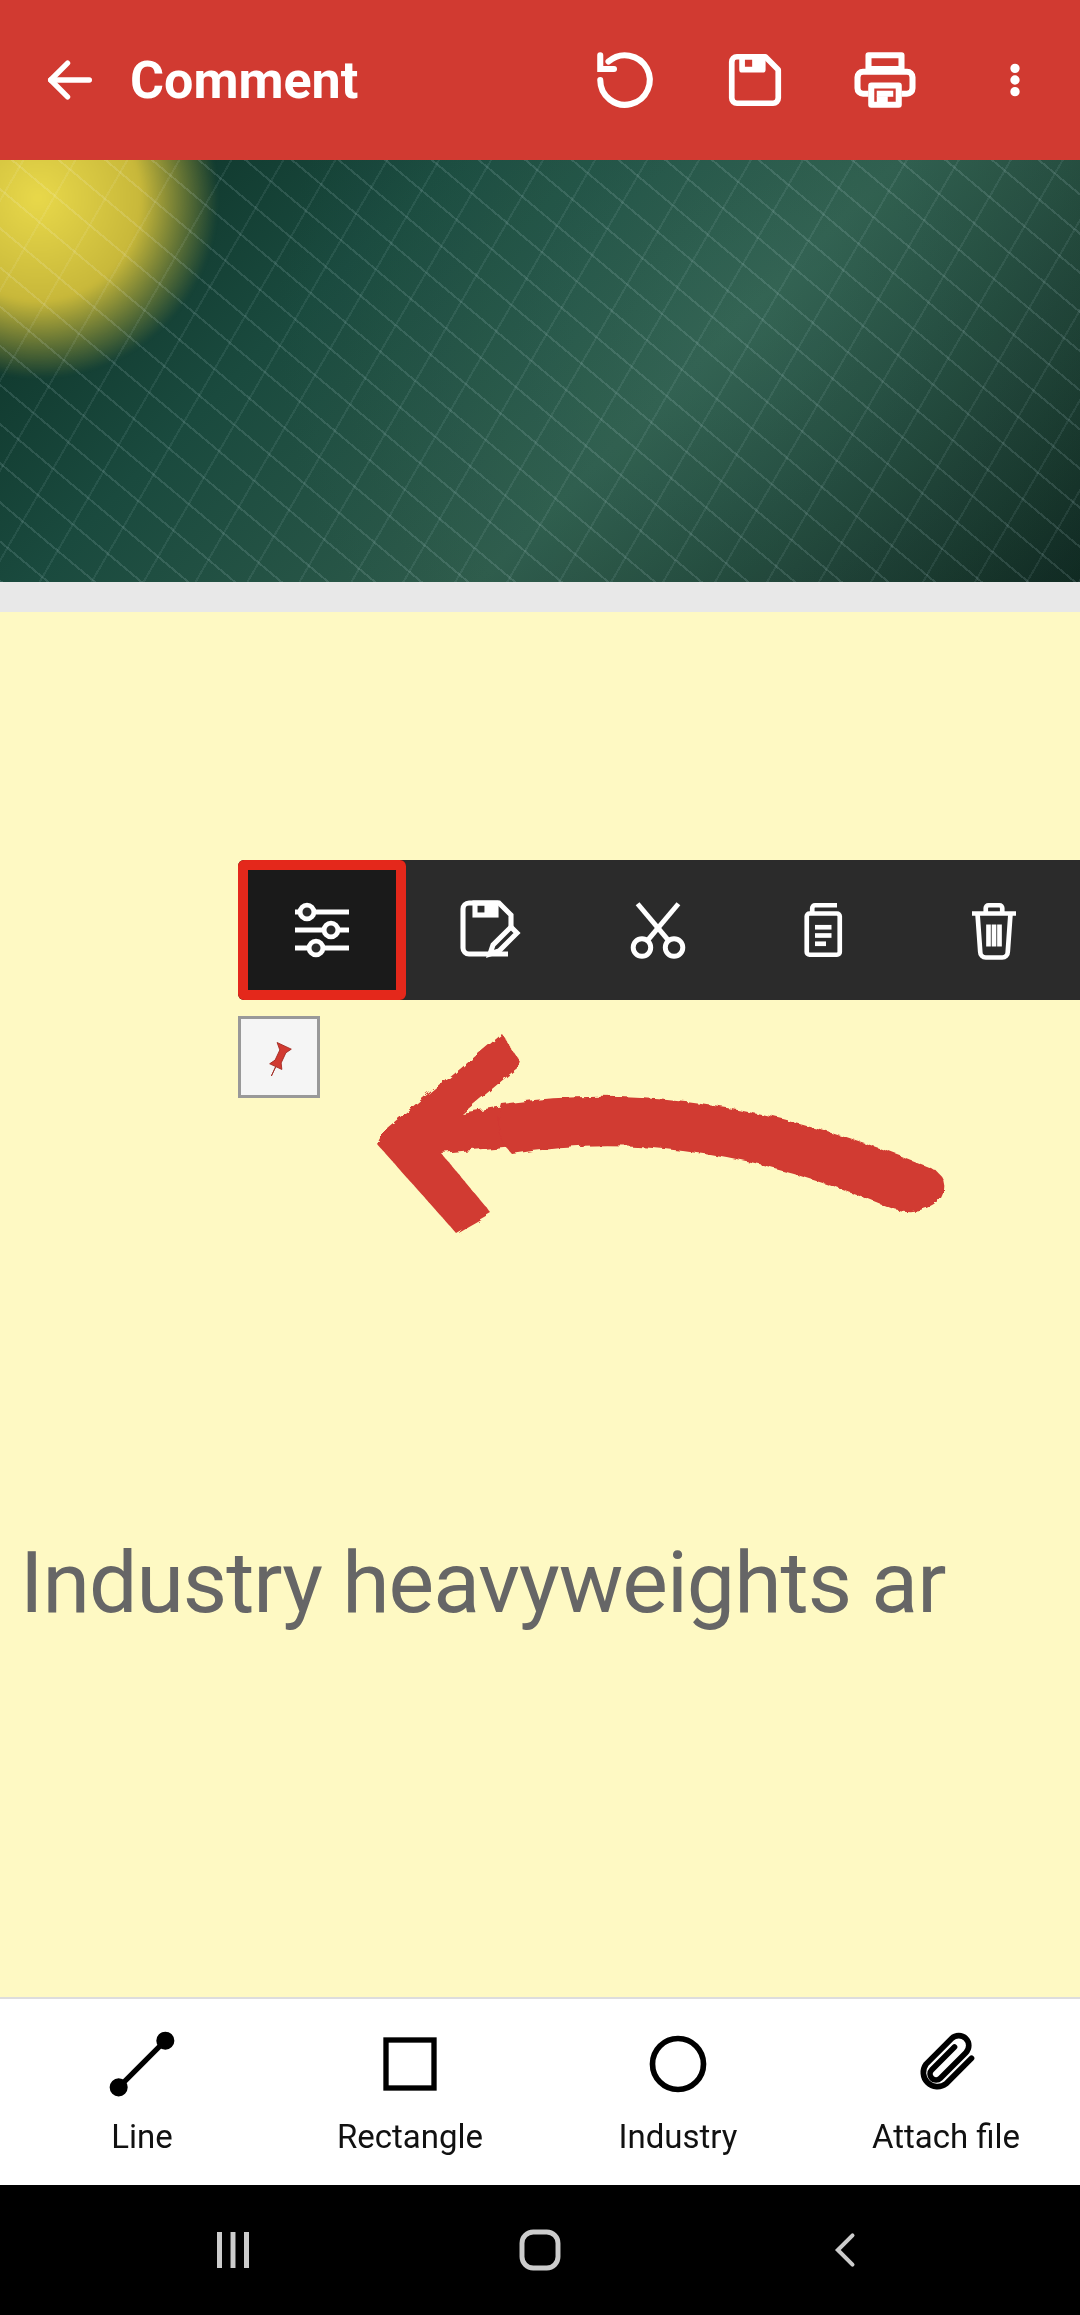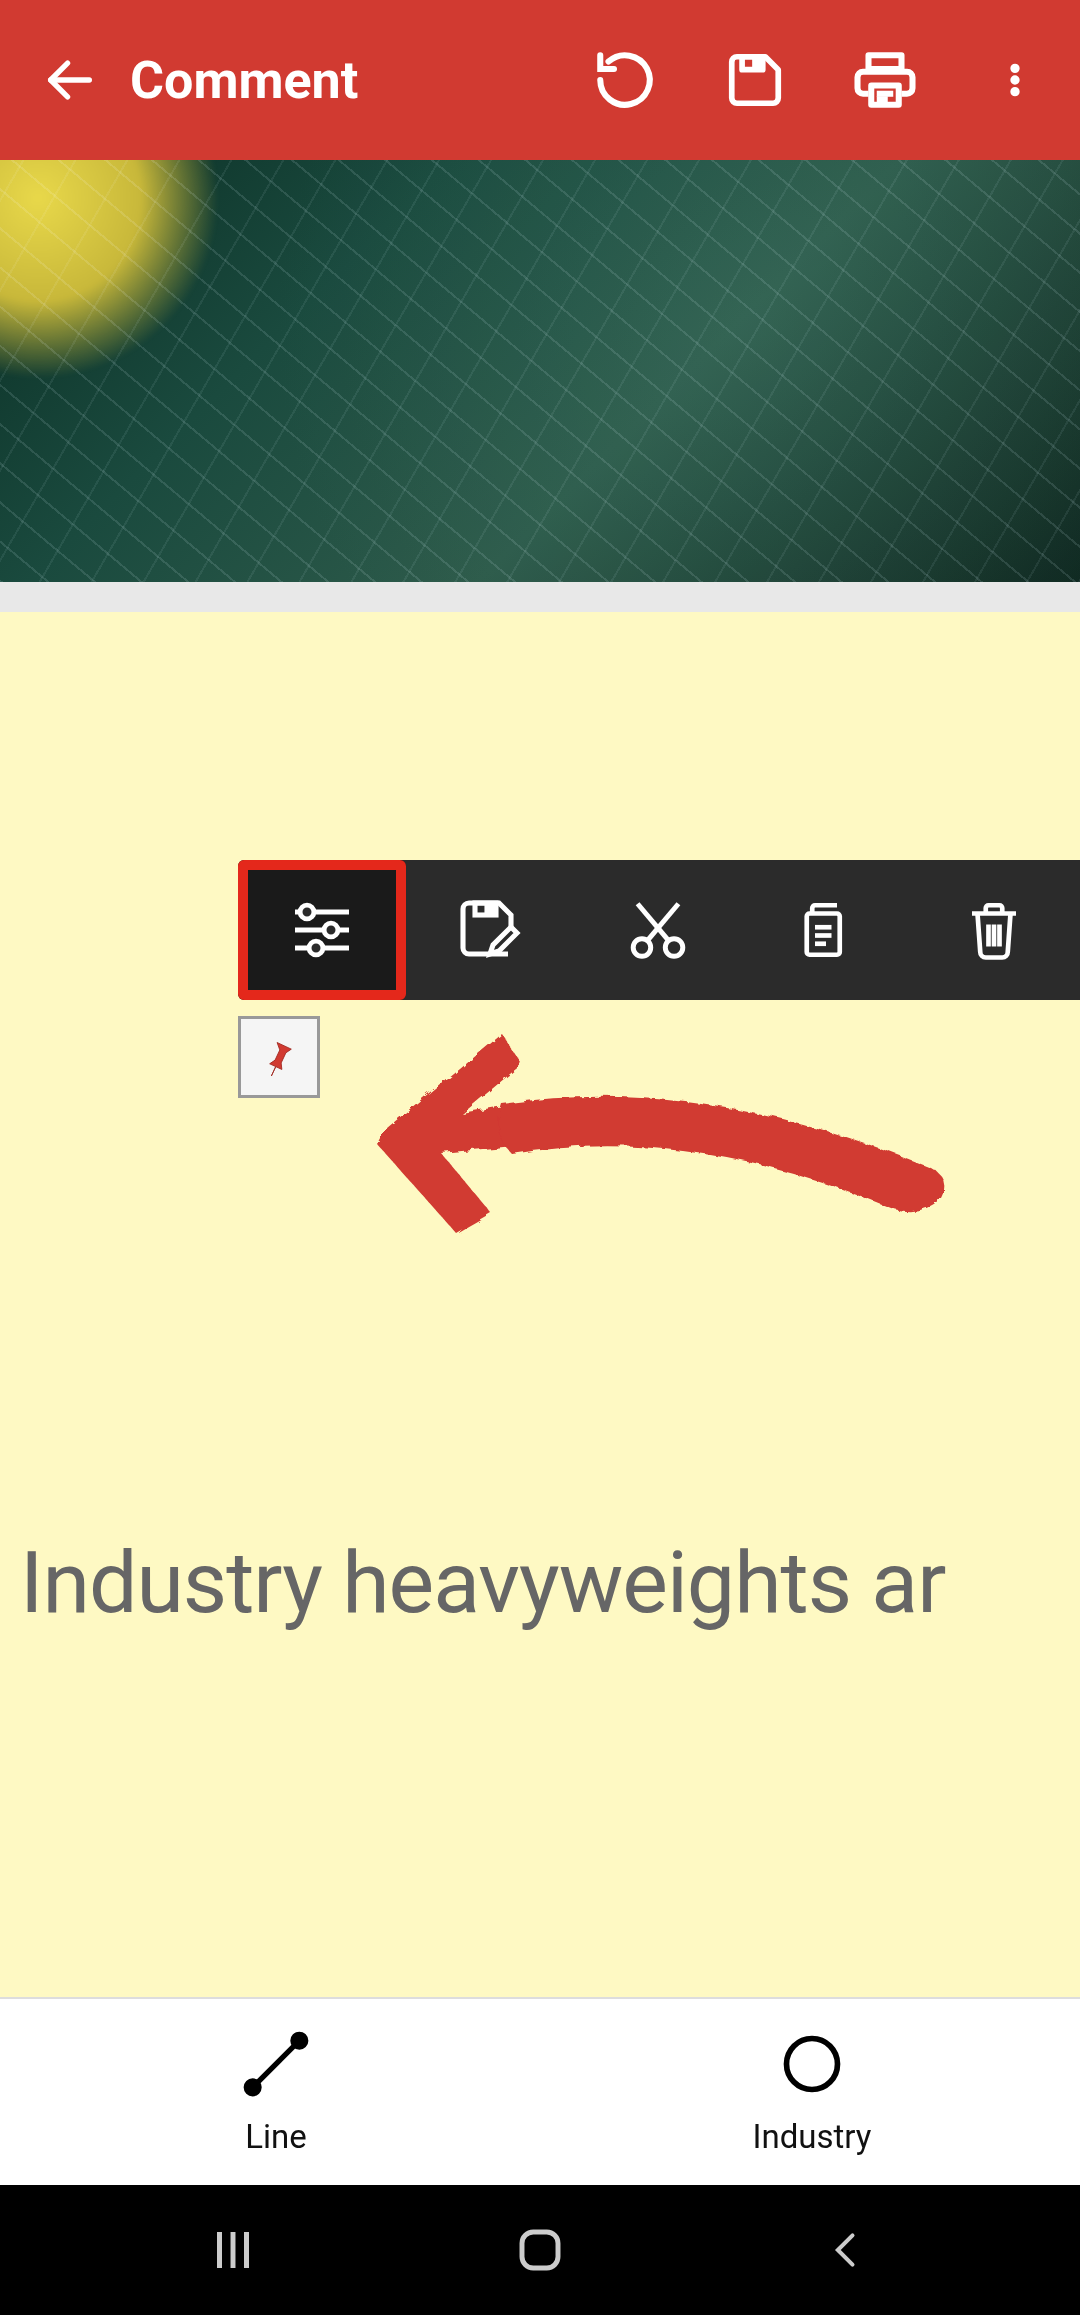--- a/index.html
+++ b/index.html
@@ -322,25 +322,41 @@
         <svg width="76" height="76" viewBox="0 0 24 24" stroke="#000" stroke-width="1.8" fill="#000">
           <line x1="4" y1="20" x2="20" y2="4"></line>
             <circle cx="4" cy="20" r="2.2"></circle>
             <circle cx="20" cy="4" r="2.2"></circle>
         </svg>
       </div>
       <div class="toollabel">Line</div>
     </div>
     <div class="tool">
       <div class="toolicon">
+        <svg width="64" height="64" viewBox="0 0 24 24" stroke="#000" stroke-width="2" fill="none">
+          <rect x="3" y="3" width="18" height="18"></rect>
+        </svg>
+      </div>
+      <div class="toollabel">Rectangle</div>
+    </div>
+    <div class="tool">
+      <div class="toolicon">
         <svg width="68" height="68" viewBox="0 0 24 24" stroke="#000" stroke-width="2" fill="none">
           <circle cx="12" cy="12" r="9"></circle>
         </svg>
       </div>
       <div class="toollabel">Industry</div>
+    </div>
+    <div class="tool">
+      <div class="toolicon">
+        <svg width="68" height="68" viewBox="0 0 24 24" stroke="#000" stroke-width="2" fill="none" stroke-linecap="round">
+          <path d="M21 10l-9 9a5 5 0 0 1-7-7l9-9a3.5 3.5 0 0 1 5 5l-9 9a2 2 0 0 1-3-3l8-8"></path>
+        </svg>
+      </div>
+      <div class="toollabel">Attach file</div>
     </div>
   </div>
 
   <div class="navbar">
     <div class="navbtn">
       <svg width="54" height="54" viewBox="0 0 24 24" stroke-width="2.2">
         <line x1="6" y1="4" x2="6" y2="20"></line>
           <line x1="12" y1="4" x2="12" y2="20"></line>
           <line x1="18" y1="4" x2="18" y2="20"></line>
       </svg>

